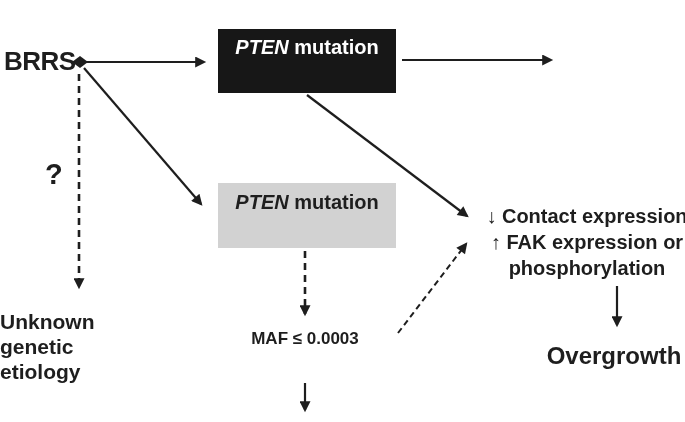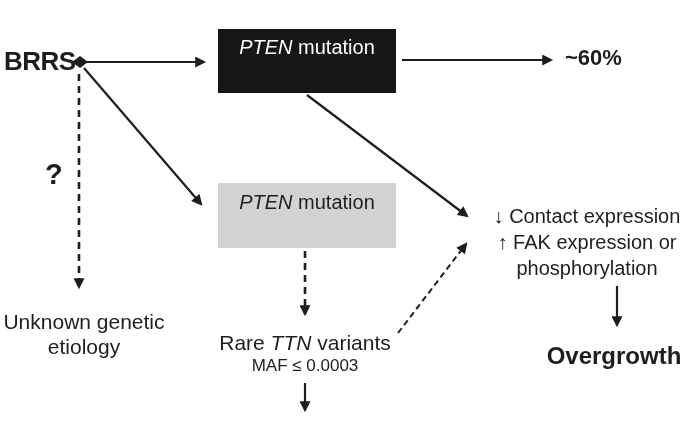--- a/index.html
+++ b/index.html
@@ -5,32 +5,32 @@
   html, body { margin: 0; padding: 0; background: #ffffff; }
   #canvas {
     position: relative;
     width: 685px; height: 422px;
     background: #ffffff;
     font-family: "Liberation Sans", "DejaVu Sans", sans-serif;
     color: #1e1e1e;
     overflow: hidden;
   }
   #arrow-layer { position: absolute; left: 0; top: 0; width: 685px; height: 422px; }
-  .node { position: absolute; }
+  .node { position: absolute; font-weight: bold; }
   .ital { font-style: italic; }
   #brrs        { left: 4px;  top: 19px;  font-size: 26px; font-weight: bold; letter-spacing: -0.5px; }
   #question    { left: 45px; top: 131px; font-size: 29px; font-weight: bold; }
   #box-pos     { left: 218px; top: 2px;   width: 178px; height: 64px;
                  color: #ffffff; text-align: center; font-size: 20px; line-height: 28px;
                  padding-top: 4px; box-sizing: border-box; }
   #box-neg     { left: 218px; top: 156px; width: 178px; height: 65px;
                  text-align: center; font-size: 20px; line-height: 28px;
                  padding-top: 5px; box-sizing: border-box; }
   #pct60       { left: 565px; top: 18px;  font-size: 22px; font-weight: bold; }
-  #unknown     { left: 0px;   top: 282px; width: 168px; text-align: center;
+  #unknown     { left: 0px;   top: 282px; width: 168px; 
                  font-size: 21px; line-height: 25px; white-space: pre-line; }
   #rare-ttn    { left: 213px; top: 302px; width: 184px; text-align: center;
                  font-size: 21px; line-height: 27px; }
   #maf         { font-size: 17px; line-height: 20px; }
   #pct34       { left: 213px; top: 395px; width: 184px; text-align: left;
                  font-size: 21px; font-weight: bold; }
   #effects     { left: 486px; top: 176px; width: 202px; text-align: center;
                  font-size: 20px; line-height: 26px; }
   #overgrowth  { left: 533px; top: 315px; width: 162px; text-align: center;
                  font-size: 24px; font-weight: bold; }
@@ -59,31 +59,29 @@
   </svg>
 
   <div class="node" id="brrs">BRRS</div>
 
   <div class="node" id="question">?</div>
 
   <div class="node" id="box-pos" style="background: rgb(23, 23, 23); color: rgb(255, 255, 255);">
     <div><span class="ital">PTEN</span><span> mutation</span></div>
   </div>
 
-  <div class="node" id="pct60">~60%</div>
 
   <div class="node" id="box-neg" style="background: rgb(210, 210, 210);">
     <div><span class="ital">PTEN</span><span> mutation</span></div>
   </div>
 
   <div class="node" id="unknown">Unknown genetic
 etiology</div>
 
   <div class="node" id="rare-ttn">
-    <div><span>Rare </span><span class="ital">TTN</span><span> variants</span></div>
     <div id="maf">MAF ≤ 0.0003</div>
   </div>
 
   <div class="node" id="pct34">34%</div>
 
   <div class="node" id="effects">
     <div><span>↓</span><span> Contact expression</span></div>
     <div><span>↑</span><span> FAK expression or</span></div>
     <div>phosphorylation</div>
   </div>

